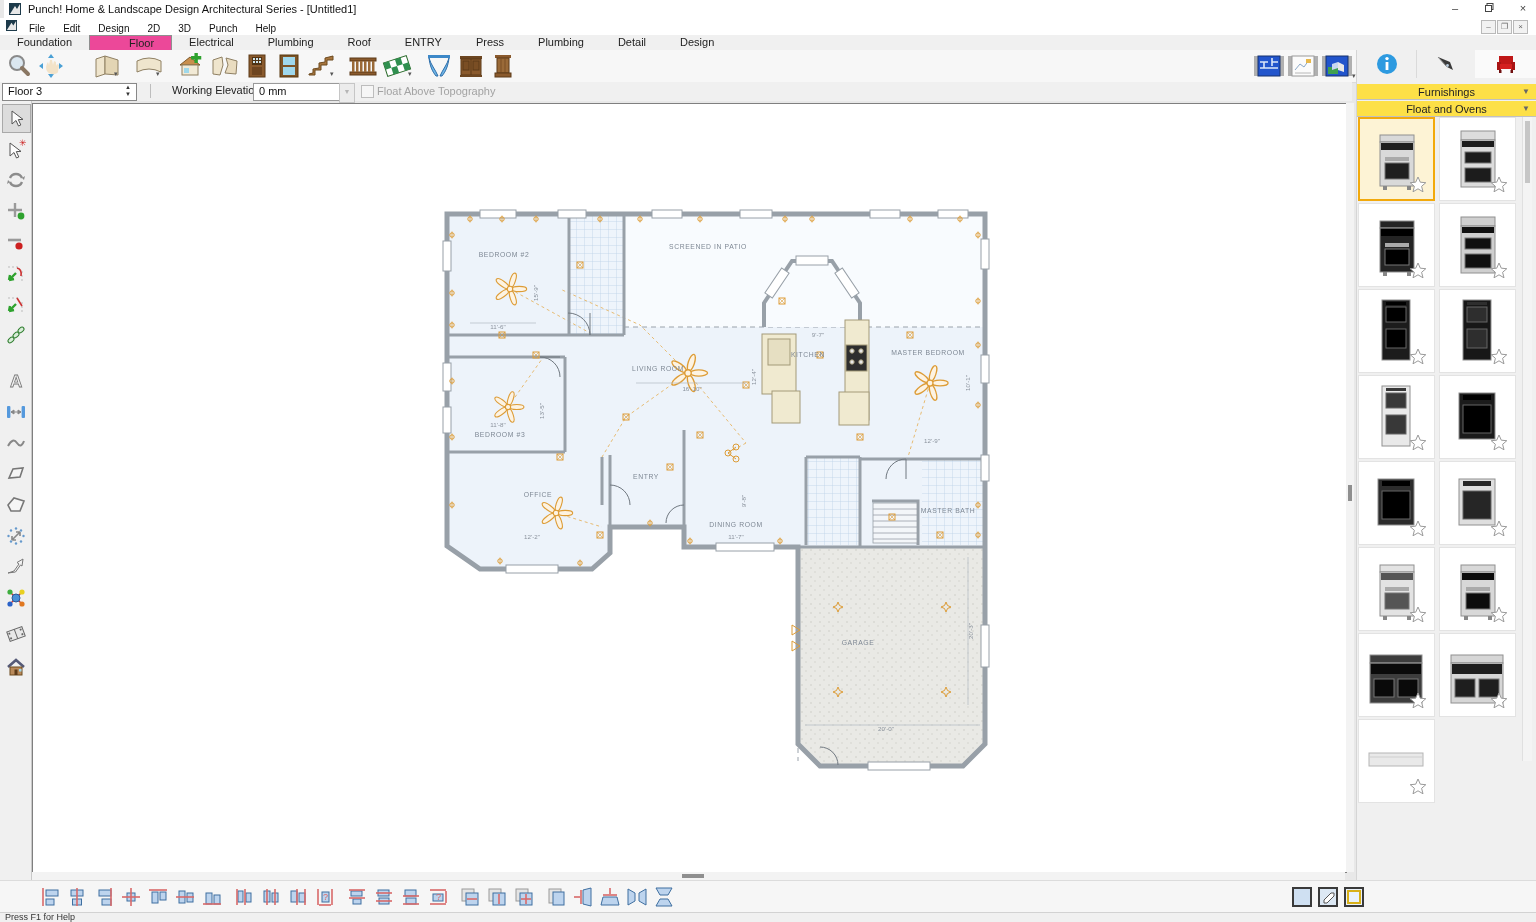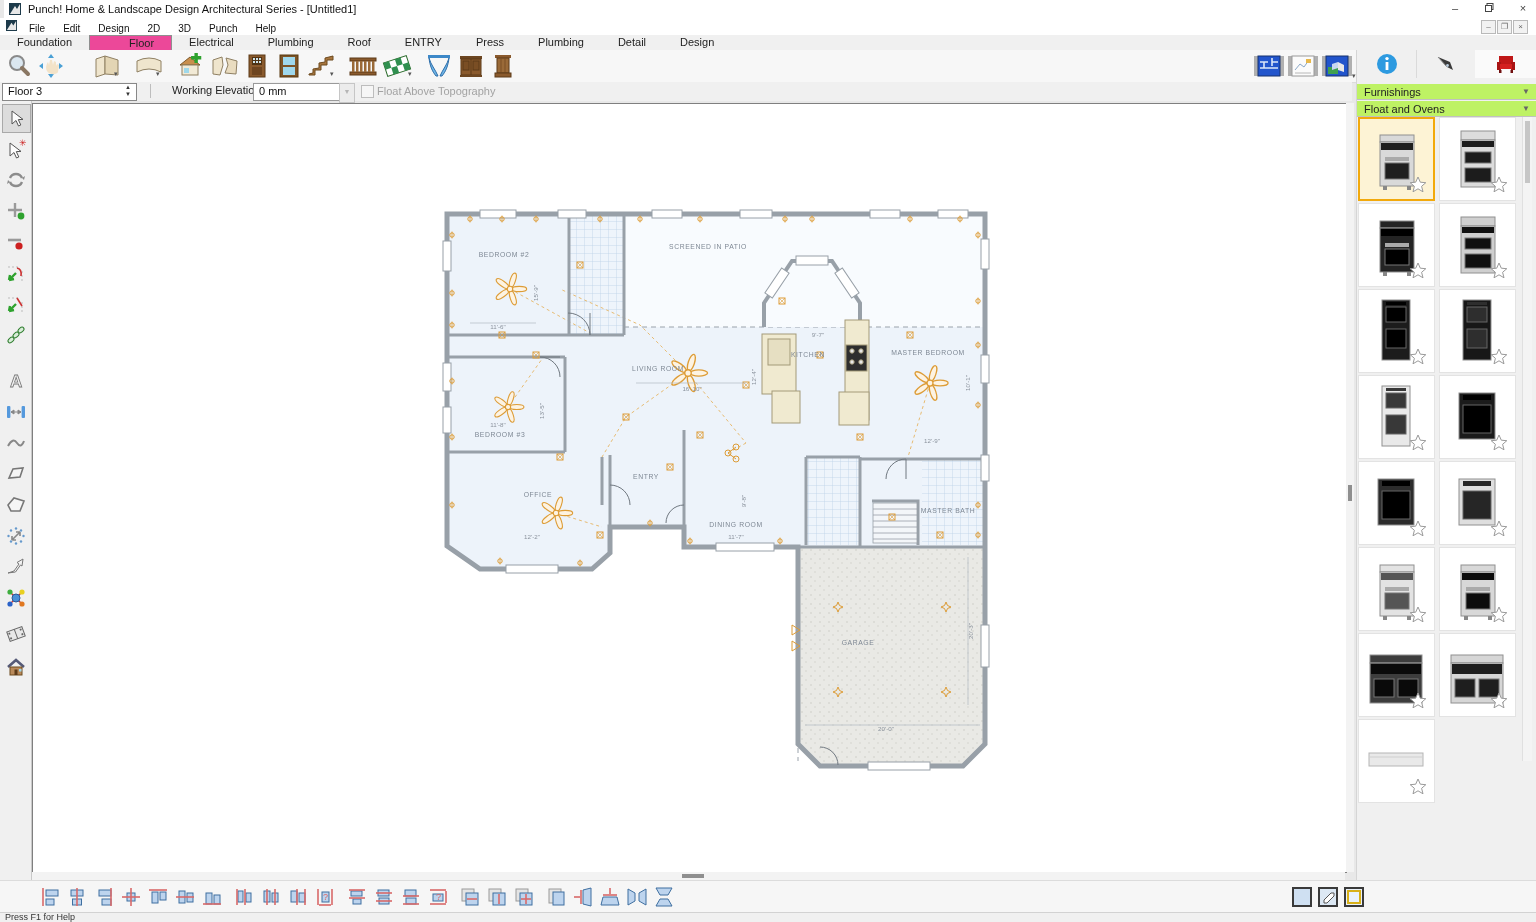--- a/index.html
+++ b/index.html
@@ -40,22 +40,22 @@
   .pbtn.sel{background:#dcdcdc;border:1px solid #a9a9a9;}
   
   #canvas{left:32px;top:103px;width:1313px;height:768px;background:#ffffff;border:1px solid #7f7f7f;}
   #hscroll{left:32px;top:872px;width:1313px;height:8px;background:#f3f3f3;}
   #hthumb{position:absolute;left:650px;top:2px;width:22px;height:4px;background:#8f8f8f;}
   #vscroll{left:1346px;top:103px;width:8px;height:769px;background:#f3f3f3;}
   #vthumb{position:absolute;left:2px;top:382px;width:4px;height:16px;background:#8f8f8f;}
   
   #rpanel{left:1356px;top:50px;width:180px;height:862px;background:#f0f0f0;border-left:1px solid #d5d5d5;}
   .ptab{position:absolute;top:0;height:28px;width:59px;display:flex;align-items:center;justify-content:center;border-right:1px solid #dadada;}
-  .phdr{position:absolute;left:0;width:179px;height:16px;background:#bef264;border-bottom:1px solid #c0c0c0;
-        font-size:11px;color:#222;line-height:16px;padding-left:7px;box-sizing:border-box;}
+  .phdr{position:absolute;left:0;width:179px;height:16px;background:#fde047;border-bottom:1px solid #c0c0c0;
+        font-size:11px;color:#222;line-height:16px;padding-left:0;box-sizing:border-box;text-align:center;}
   .phdr .arr{position:absolute;right:6px;top:0;font-size:8px;color:#666;}
   #grid{position:absolute;left:1px;top:67px;width:162px;}
   .cell{position:absolute;width:77px;height:84px;background:#fff;border:1px solid #e3e3e3;box-sizing:border-box;
         display:flex;align-items:center;justify-content:center;}
   .cell.sel{border:2px solid #f2a90c;background:#fdf3d5;}
   #pscroll{position:absolute;left:165px;top:67px;width:9px;height:644px;background:#f4f4f4;border-left:1px solid #e0e0e0;}
   #pthumb{position:absolute;left:2px;top:4px;width:5px;height:62px;background:#c6c6c6;}
   
   #btoolbar{left:0;top:880px;width:1536px;height:32px;background:#f6f6f6;border-top:1px solid #dcdcdc;}
   .bbtn{position:absolute;top:4px;width:24px;height:24px;display:flex;align-items:center;justify-content:center;}

